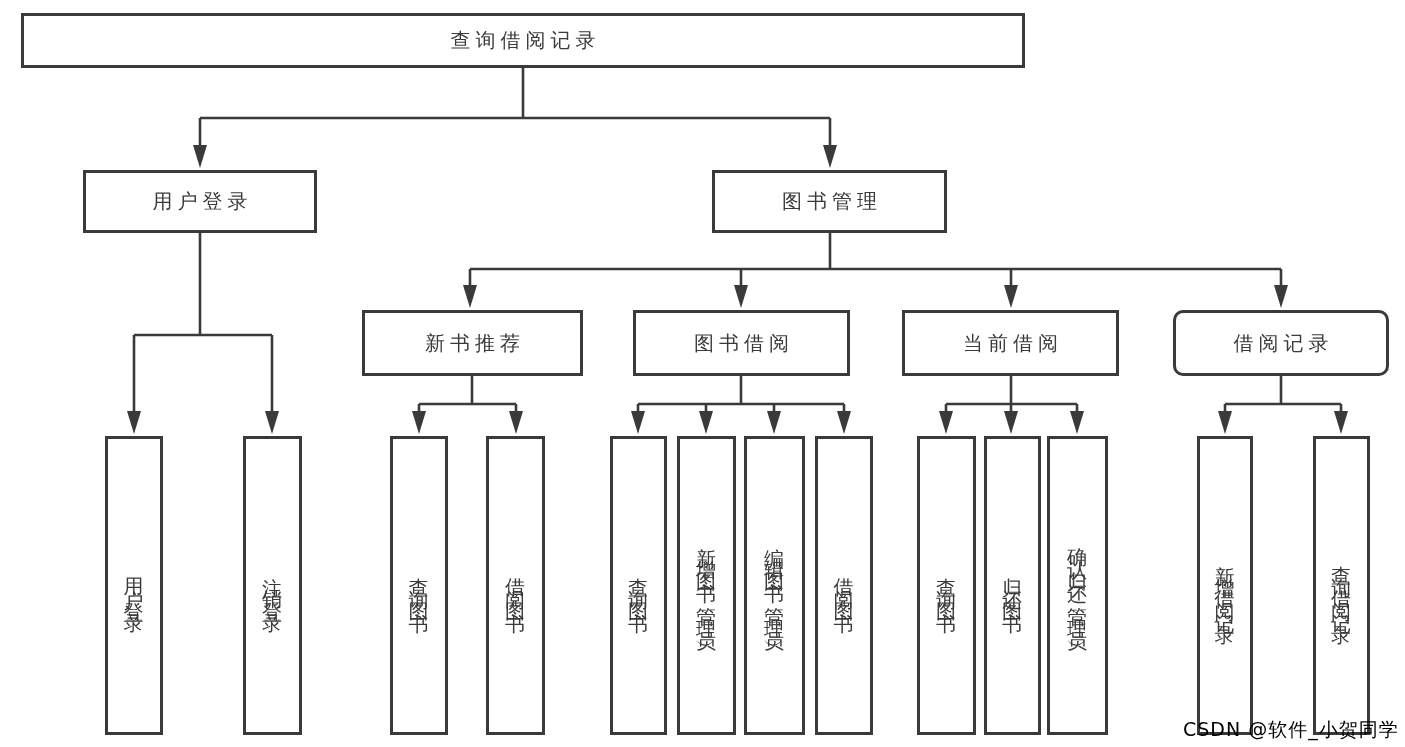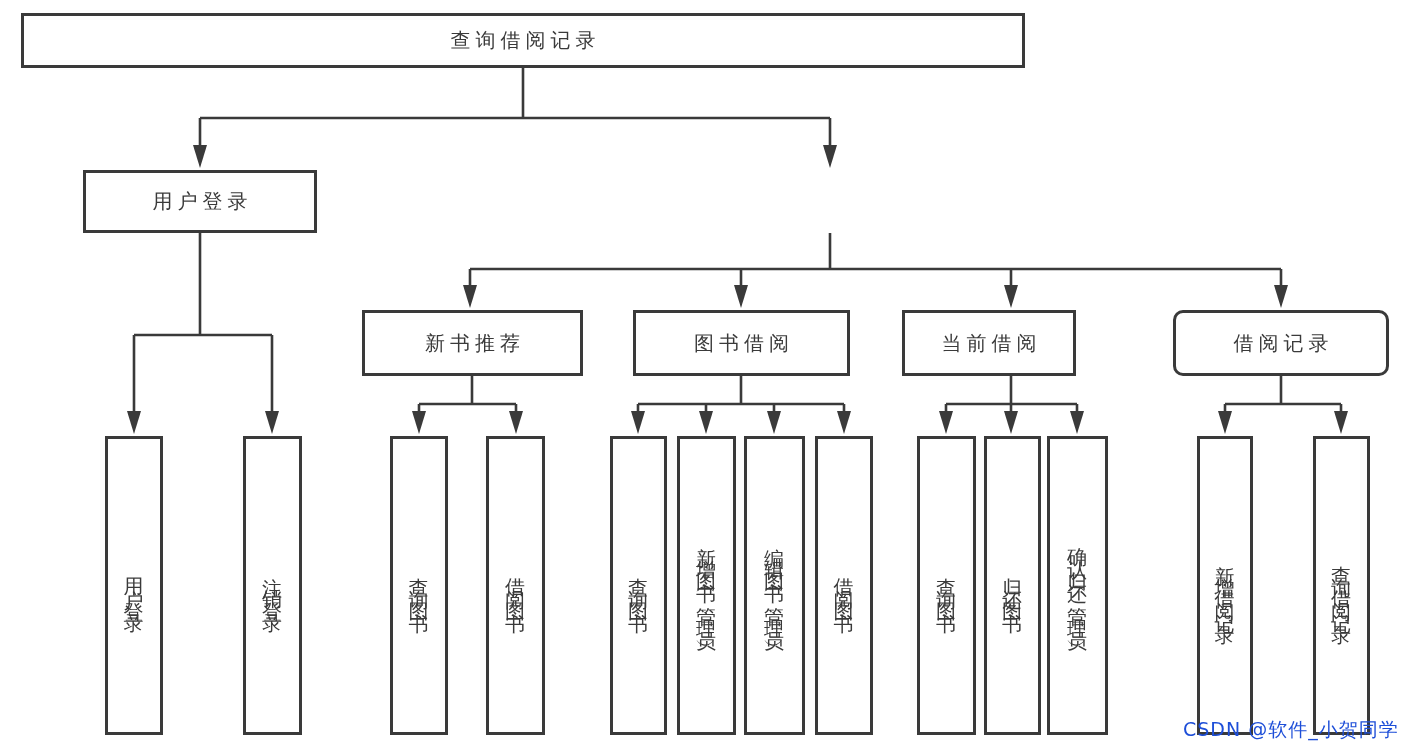--- a/index.html
+++ b/index.html
@@ -33,21 +33,21 @@
     text-indent: 5px;
     white-space: nowrap;
     color: #3a3a3a;
   }
   .root-box   { left: 21px;  top: 13px;  width: 1004px; height: 55px; }
   .l2-login   { left: 83px;  top: 170px; width: 234px;  height: 63px; }
   .l2-mgmt    { left: 712px; top: 170px; width: 235px;  height: 63px; }
   .l3 { top: 310px; height: 66px; }
   .l3-recommend { left: 362px;  width: 221px; }
   .l3-borrow    { left: 633px;  width: 217px; }
-  .l3-current   { left: 902px;  width: 174px; }
+  .l3-current   { left: 902px;  width: 217px; }
   .l3-records   { left: 1173px; width: 216px; border-radius: 10px; }
   .leaf { top: 436px; height: 299px; }
   .vlabel {
     writing-mode: vertical-rl;
     text-orientation: mixed;
     font-size: 20px;
     letter-spacing: 12px;
     line-height: 1;
     color: #3a3a3a;
   }
@@ -63,21 +63,21 @@
   .leaf-10 { left: 984px;  width: 57px; }
   .leaf-11 { left: 1047px; width: 61px; }
   .leaf-12 { left: 1197px; width: 56px; }
   .leaf-13 { left: 1313px; width: 57px; }
   .watermark {
     position: absolute;
     left: 1183px;
     top: 717px;
     font-size: 19px;
     letter-spacing: 1px;
-    color: #1d4ed8;
+    color: #000000;
     white-space: nowrap;
     z-index: 5;
   }
 </style>
 </head>
 <body>
 
 <div class="canvas">
 
   <svg class="connectors" width="1405" height="747" viewBox="0 0 1405 747" xmlns="http://www.w3.org/2000/svg">
@@ -119,20 +119,23 @@
       <polygon points="1334,411 1348,411 1341,434"></polygon>
     </g>
   </svg>
 
   <div class="box root-box">
     <span class="hlabel">查询借阅记录</span>
   </div>
 
   <div class="box l2-login">
     <span class="hlabel">用户登录</span>
+  </div>
+  <div class="box l2-mgmt">
+    <span class="hlabel">图书管理</span>
   </div>
 
   <div class="box l3 l3-recommend">
     <span class="hlabel">新书推荐</span>
   </div>
   <div class="box l3 l3-borrow">
     <span class="hlabel">图书借阅</span>
   </div>
   <div class="box l3 l3-current">
     <span class="hlabel">当前借阅</span>

